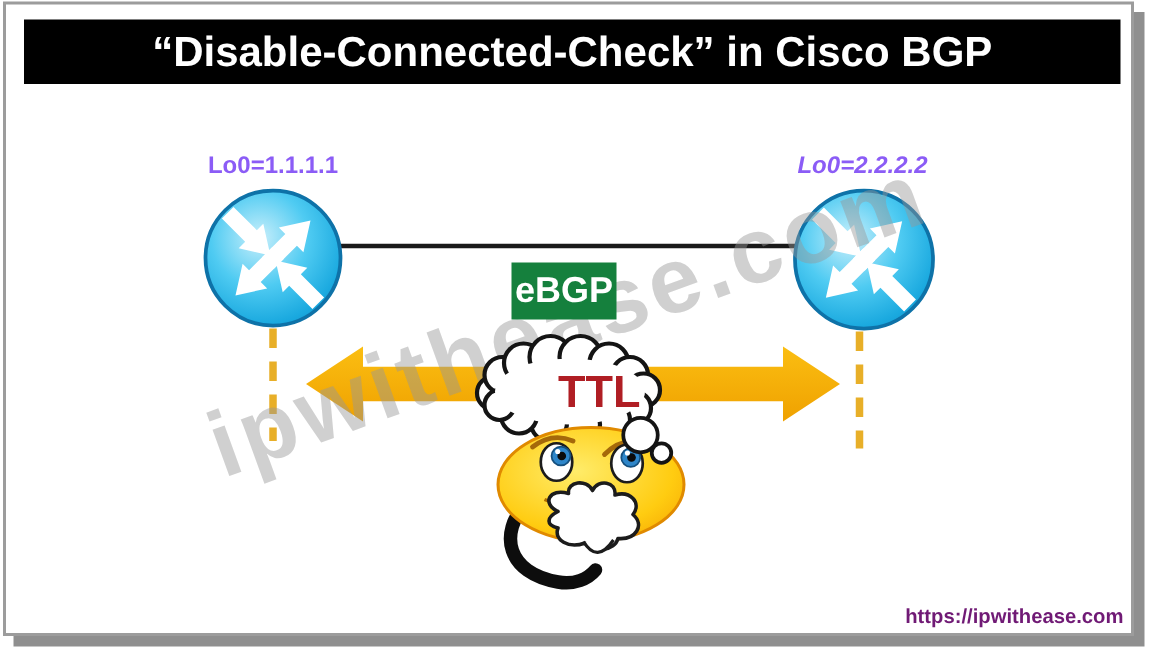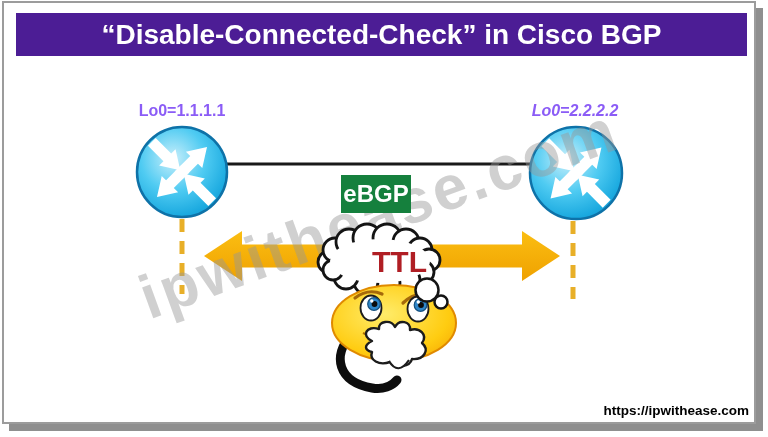--- a/index.html
+++ b/index.html
@@ -7,21 +7,21 @@
     width:768px;height:437px;position:relative;background:#ffffff;
     font-family:"Liberation Sans", sans-serif;overflow:hidden;
   }
   .slide{
     position:absolute;left:2px;top:1px;width:750px;height:419px;
     background:#ffffff;border:2px solid #9c9c9c;
     box-shadow:7px 7px 0 #8f8f8f;
   }
   .title-bar{
     position:absolute;left:12px;top:10px;width:731px;height:43px;
-    background:#4c1d95;display:flex;align-items:center;justify-content:center;
+    background:#000000;display:flex;align-items:center;justify-content:center;
     z-index:6;
   }
   .title-bar .title{
     color:#ffffff;font-size:28px;font-weight:bold;letter-spacing:0px;white-space:nowrap;
   }
   .layer{position:absolute;left:0;top:0;width:750px;height:419px;}
   .base-layer{z-index:1;}
   .fore-layer{z-index:3;}
   .watermark{
     position:absolute;left:138px;top:262px;height:70px;line-height:70px;
@@ -40,21 +40,21 @@
     position:absolute;left:337px;top:172px;width:70px;height:38px;
     background:#15803d;color:#ffffff;display:flex;align-items:center;justify-content:center;
     font-size:24px;font-weight:bold;z-index:4;
   }
   .ttl-text{
     position:absolute;left:335px;top:243px;width:88px;height:32px;line-height:32px;
     text-align:right;font-size:30px;font-weight:bold;color:#B01E24;z-index:4;
   }
   .footer-url{
     position:absolute;right:5px;top:400px;height:16px;line-height:16px;
-    font-size:13.5px;font-weight:bold;color:#000000;text-decoration:none;z-index:5;
+    font-size:13.5px;font-weight:bold;color:#701a75;text-decoration:none;z-index:5;
   }
   .dash{stroke:#E8AF28;stroke-width:5;stroke-dasharray:13 9;}
 </style>
 </head>
 <body>
 
 <div class="slide">
 
   <svg class="layer base-layer" viewBox="4 3 750 419">
     <defs>

